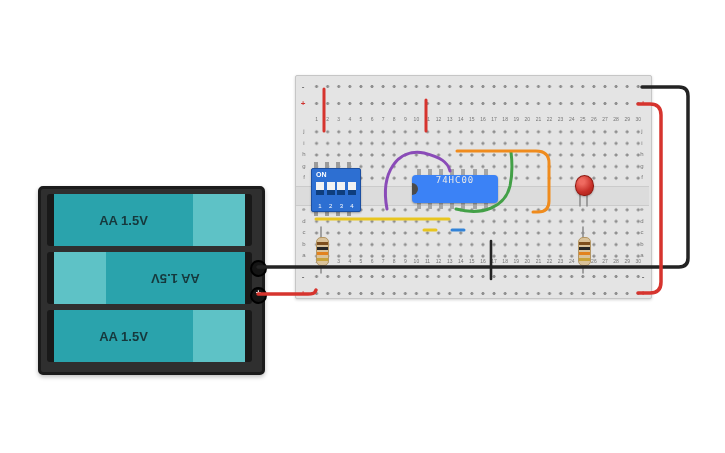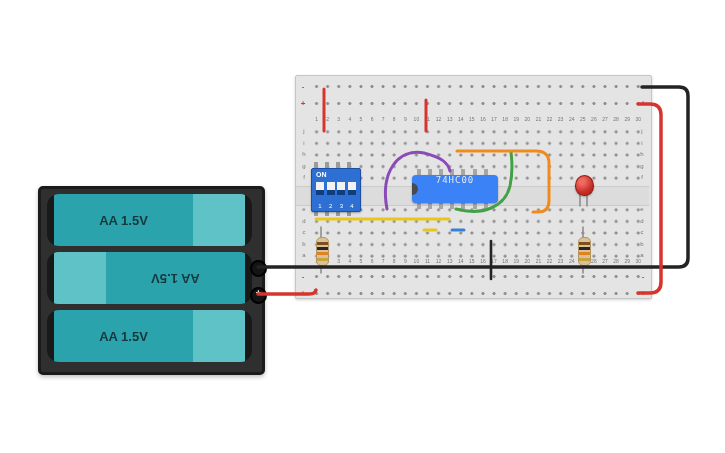--- a/index.html
+++ b/index.html
@@ -60,21 +60,21 @@
             border-radius:5px;overflow:hidden;z-index:3;}
   .res-left{left:316px;top:237px;} .res-right{left:578px;top:237px;}
   .band{position:absolute;left:0;width:100%;height:3px;}
   .band.b1{top:4px;background:#7d4f1e;} .band.b2{top:9px;background:#262626;}
   .band.b3{top:14px;background:#e2821e;} .band.b4{top:20px;background:#c8a23a;}
 
   
   .pack-case{position:absolute;left:38px;top:186px;width:227px;height:189px;background:#2f2f2f;
              border:3px solid #1b1b1b;border-radius:5px;box-shadow:0 2px 4px rgba(0,0,0,.25);
              box-sizing:border-box;z-index:2;}
-  .battery{position:absolute;left:47px;width:205px;height:52px;display:flex;border-radius:12px;
+  .battery{position:absolute;left:47px;width:205px;height:52px;display:flex;border-radius:3px;
            overflow:hidden;z-index:3;}
   .bat1{top:194px;} .bat2{top:252px;} .bat3{top:310px;}
   .bat-cap{width:7px;background:#191919;}
   .bat-body{flex:1;position:relative;background:#2aa3ac;}
   .bat-end{position:absolute;top:0;bottom:0;width:52px;background:#5ec2c6;}
   .bat-end.right{right:0;} .bat-end.left{left:0;}
   .bat-label{position:absolute;top:50%;font-size:13px;font-weight:bold;color:#16383c;white-space:nowrap;}
   .bat-label.normal{left:0;right:52px;text-align:center;transform:translateY(-50%);}
   .bat-label.flipped{left:52px;right:0;text-align:center;transform:translateY(-50%) rotate(180deg);}
   .terminal{position:absolute;width:13px;height:13px;border-radius:50%;background:#141414;

